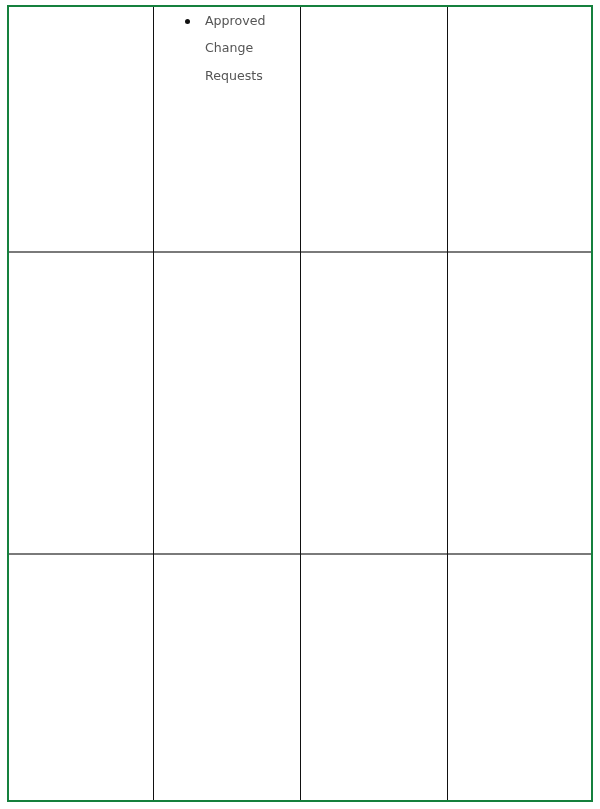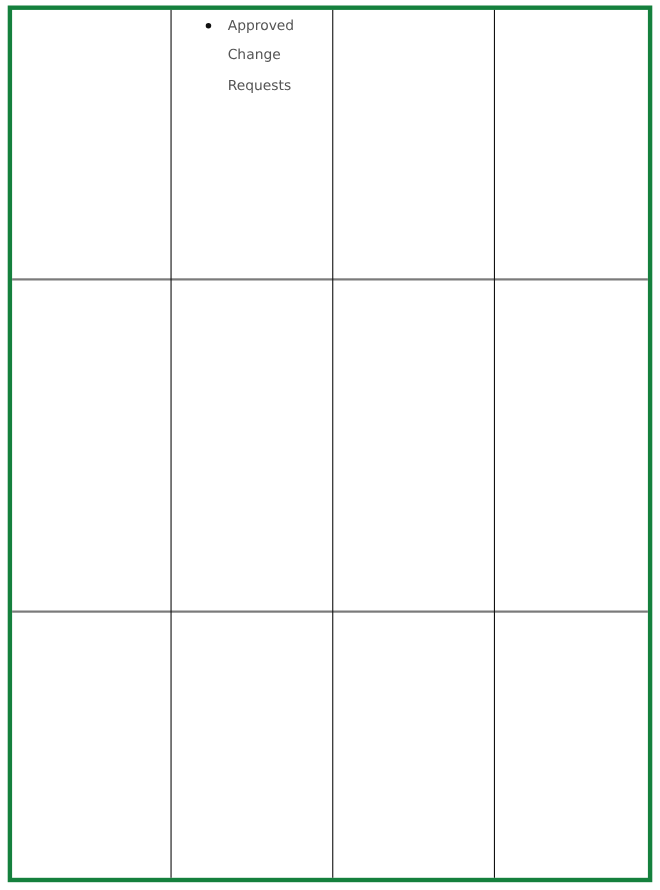--- a/index.html
+++ b/index.html
@@ -1,19 +1,19 @@
 <!DOCTYPE html>
 <html><head>
 <meta charset="utf-8">
 <style>
   html, body { margin: 0; padding: 0; background: #ffffff; }
   body { width: 600px; height: 809px; position: relative; overflow: hidden;
          font-family: "DejaVu Sans", sans-serif; }
   .table { position: absolute; left: 7px; top: 5px; width: 586px; height: 797px;
-           border: 4px solid #15803d; box-sizing: border-box; }
+           border: 2px solid #15803d; box-sizing: border-box; }
   .hline { position: absolute; left: 0; width: 100%; height: 2px; background: #7a7a7a; }
   .vline { position: absolute; top: 0; width: 1px; height: 100%; background: #111; }
   .cell { position: absolute; box-sizing: border-box; }
   .label { color: #555; font-size: 12.6px; line-height: 27.3px; padding-left: 8px; padding-top: 0px; }
   ul { list-style: none; margin: 0; padding: 0; }
   li { position: relative; color: #555; font-size: 12.6px; line-height: 27.3px; padding-left: 51px; }
   li::before { content: ""; position: absolute; left: 31px; top: 12px; width: 5px; height: 5px;
                border-radius: 50%; background: #111; }
 </style>
 </head>

